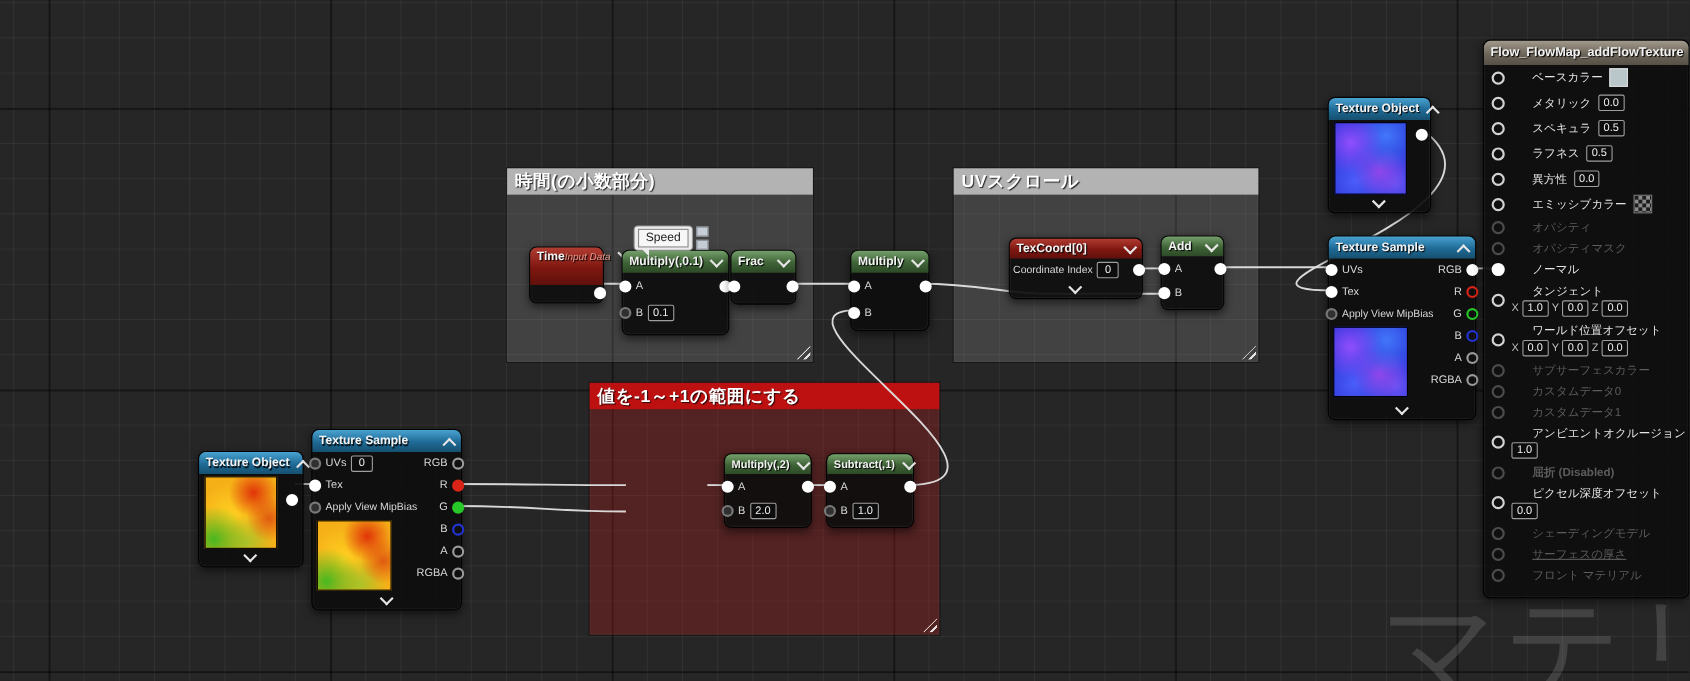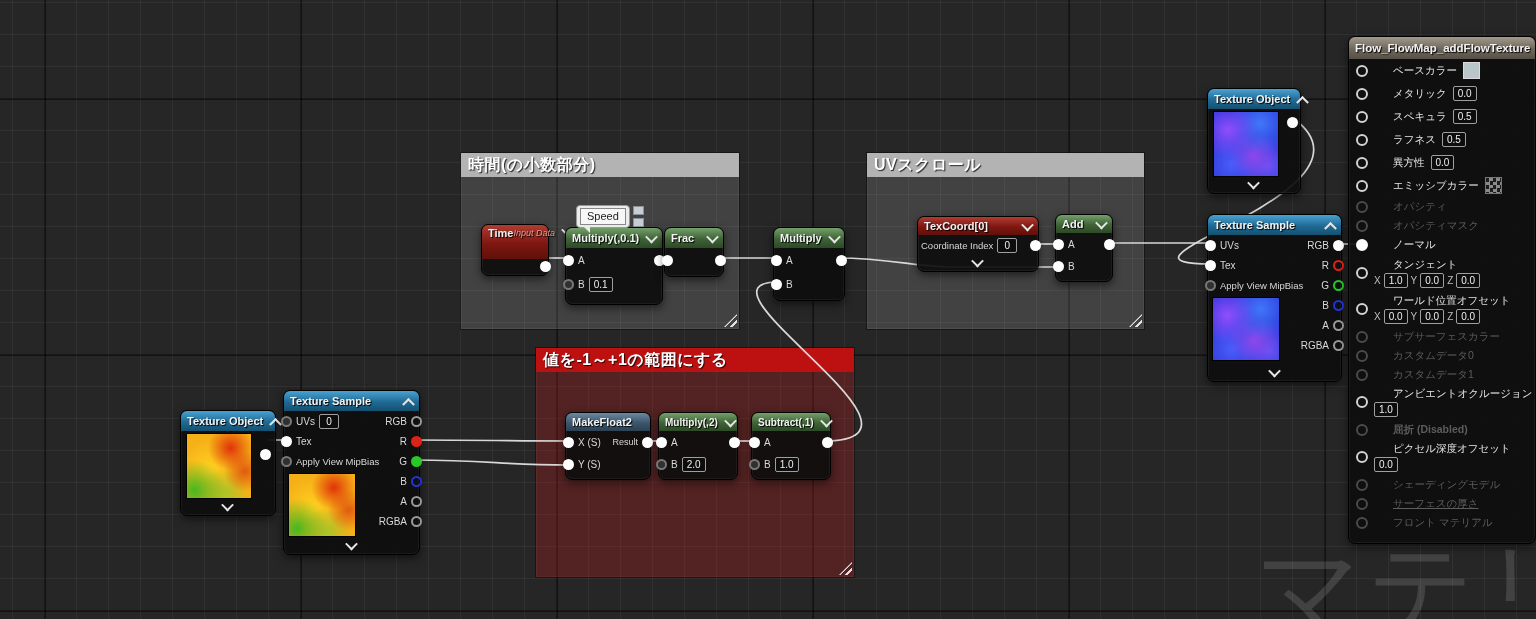--- a/index.html
+++ b/index.html
@@ -536,36 +536,20 @@
           <div class="row out" style="height:20px;">
             <span class="lab">RGBA</span>
             <span class="pin gray outr"></span>
           </div>
         </div>
       </div>
     </div>
     <span class="chev down bchev"></span>
   </div>
 
-  <div class="node" style="left:565px;top:412px;width:84px;height:66px;">
-    <div class="hdr hdr-steel" style="height:18px;">
-      <span>MakeFloat2</span>
-    </div>
-    <div class="row" style="height:22px;">
-      <span class="pin on inl"></span>
-      <span class="lab">X (S)</span>
-      <span class="spacer" style="flex:1"></span>
-      <span class="lab" style="font-size:9px">Result</span>
-      <span class="pin on outr"></span>
-    </div>
-    <div class="row" style="height:22px;">
-      <span class="pin on inl"></span>
-      <span class="lab">Y (S)</span>
-    </div>
-  </div>
 
   <div class="node" style="left:658px;top:412px;width:78px;height:66px;">
     <div class="hdr hdr-green" style="height:18px;">
       <span style="font-size:10px">Multiply(,2)</span>
       <span class="spacer"></span>
       <span class="chev down"></span>
     </div>
     <div class="row" style="height:22px;">
       <span class="pin on inl"></span>
       <span class="lab">A</span>

